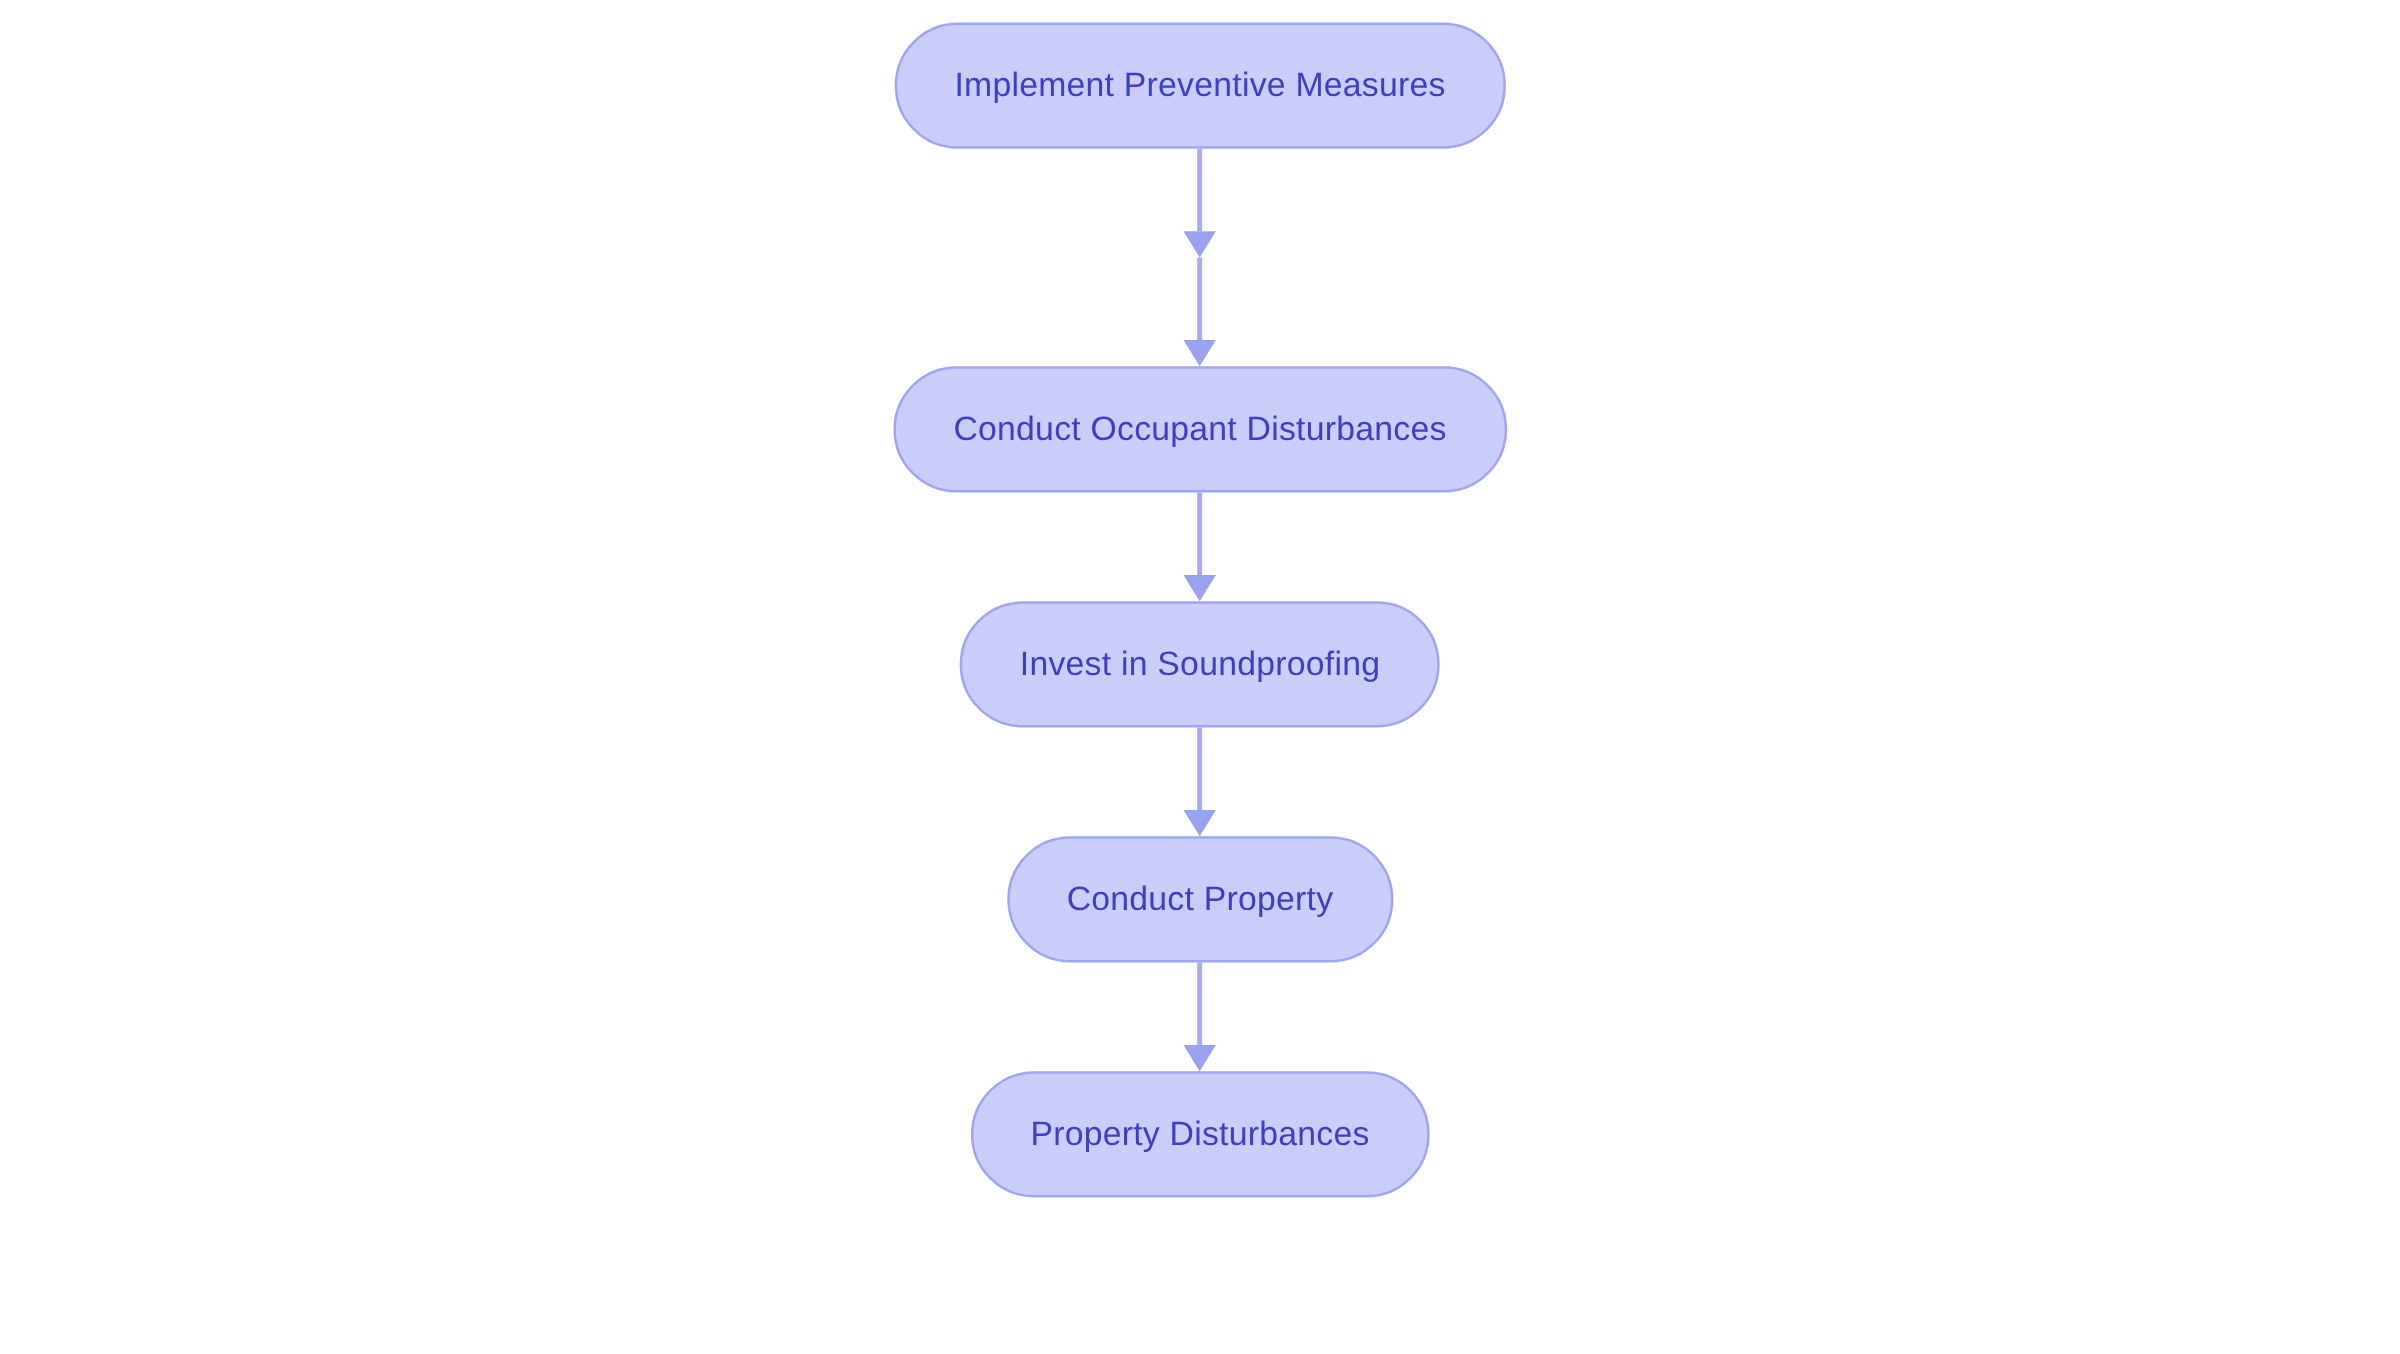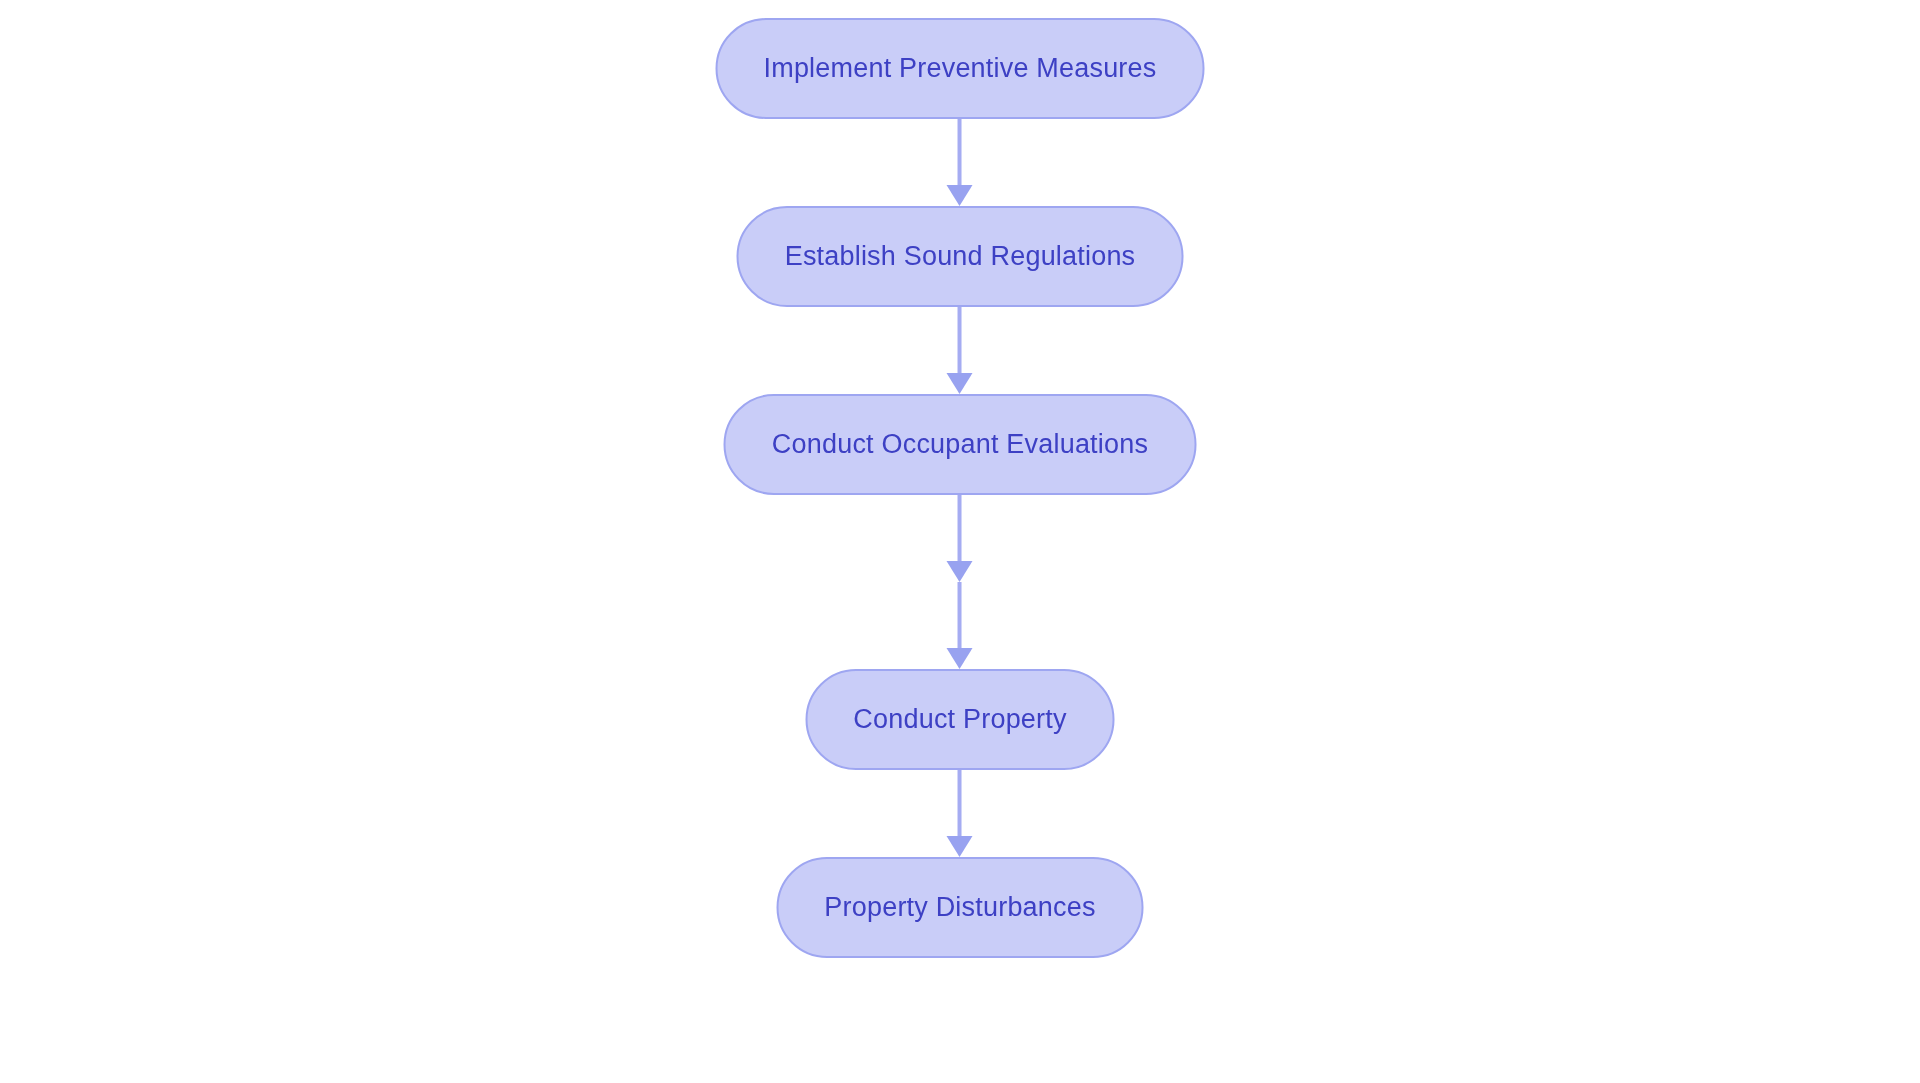--- a/index.html
+++ b/index.html
@@ -64,38 +64,38 @@
 
     <div class="node">
       <span class="node-label">Implement Preventive Measures</span>
     </div>
 
     <div class="arrow">
       <div class="shaft"></div>
       <div class="head"></div>
     </div>
 
+
+    <div class="arrow">
+      <div class="shaft"></div>
+      <div class="head"></div>
+    </div>
+
     <div class="node">
-      <span class="node-label">Establish Sound Regulations</span>
+      <span class="node-label">Conduct Occupant Disturbances</span>
     </div>
 
     <div class="arrow">
       <div class="shaft"></div>
       <div class="head"></div>
     </div>
 
     <div class="node">
-      <span class="node-label">Conduct Occupant Evaluations</span>
+      <span class="node-label">Invest in Soundproofing</span>
     </div>
-
-    <div class="arrow">
-      <div class="shaft"></div>
-      <div class="head"></div>
-    </div>
-
 
     <div class="arrow">
       <div class="shaft"></div>
       <div class="head"></div>
     </div>
 
     <div class="node">
       <span class="node-label">Conduct Property</span>
     </div>
 

